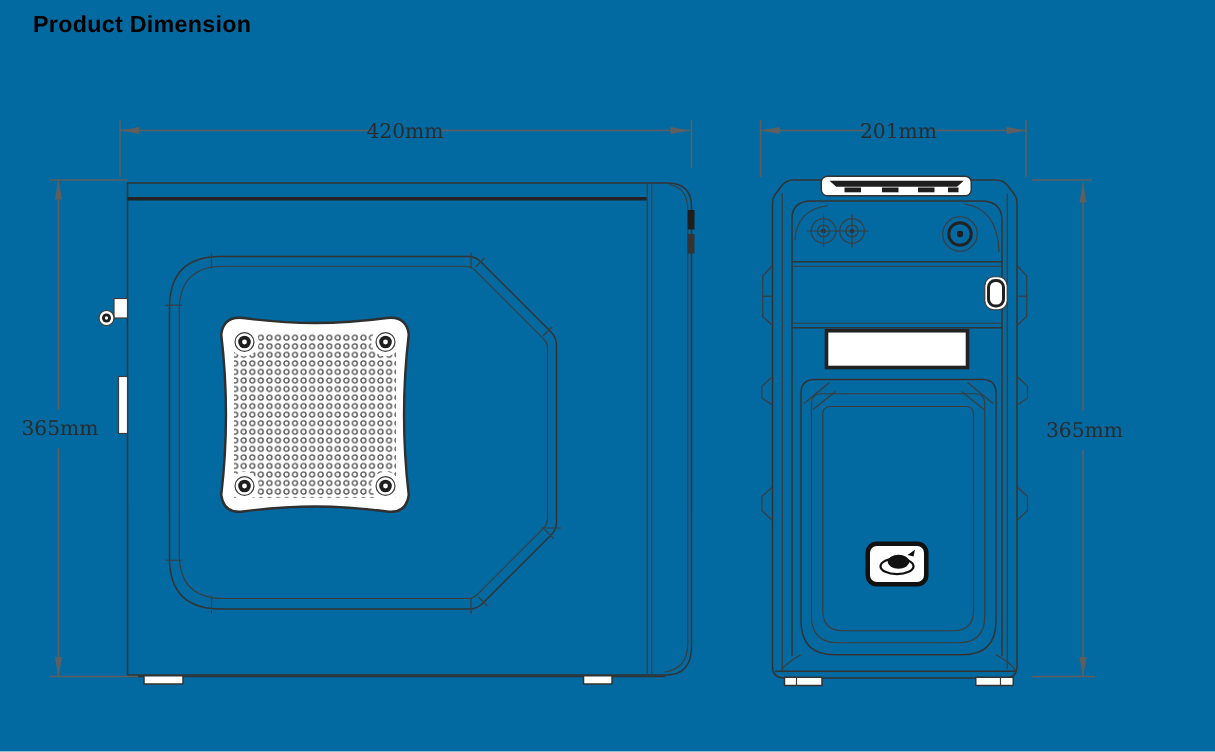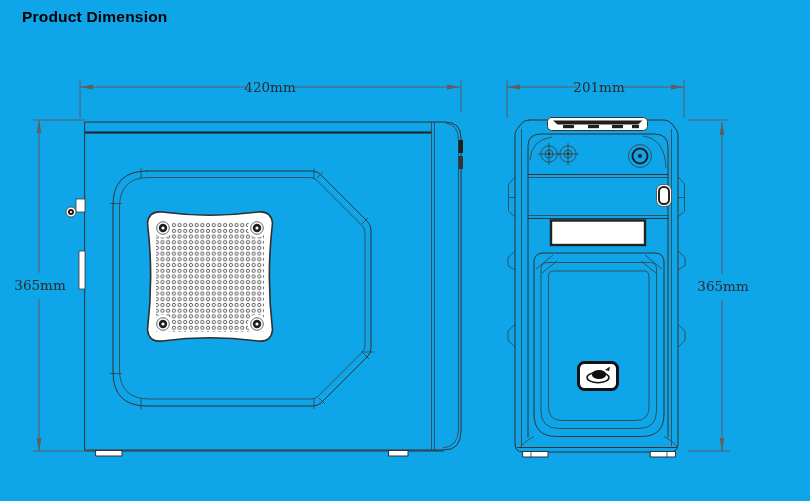--- a/index.html
+++ b/index.html
@@ -1,16 +1,16 @@
 <!DOCTYPE html>
 <html><head>
 <meta charset="utf-8">
 <style>
   html,body{margin:0;padding:0;background:#fff;}
-  .page{position:relative;width:810px;height:501px;background:#0ea5e9;overflow:hidden;
+  .page{position:relative;width:810px;height:501px;background:#0369a1;overflow:hidden;
         font-family:"Liberation Sans",sans-serif;}
   .page-title{position:absolute;left:22px;top:8px;margin:0;font-size:15.5px;font-weight:700;
         color:#000;letter-spacing:.2px;font-family:"Liberation Sans",sans-serif;}
   svg{position:absolute;left:0;top:0;}
   .ln{fill:none;stroke:#333;stroke-width:1;stroke-linecap:round;stroke-linejoin:round;}
   .lnthin{fill:none;stroke:#3c3c3c;stroke-width:.8;}
   .ln15{fill:none;stroke:#2f2f2f;stroke-width:1.6;}
   .ln2{fill:none;stroke:#222;stroke-width:2.4;}
   .bandthick{fill:none;stroke:#222;stroke-width:2.2;}
   .dark{fill:#1e1e1e;stroke:none;}

